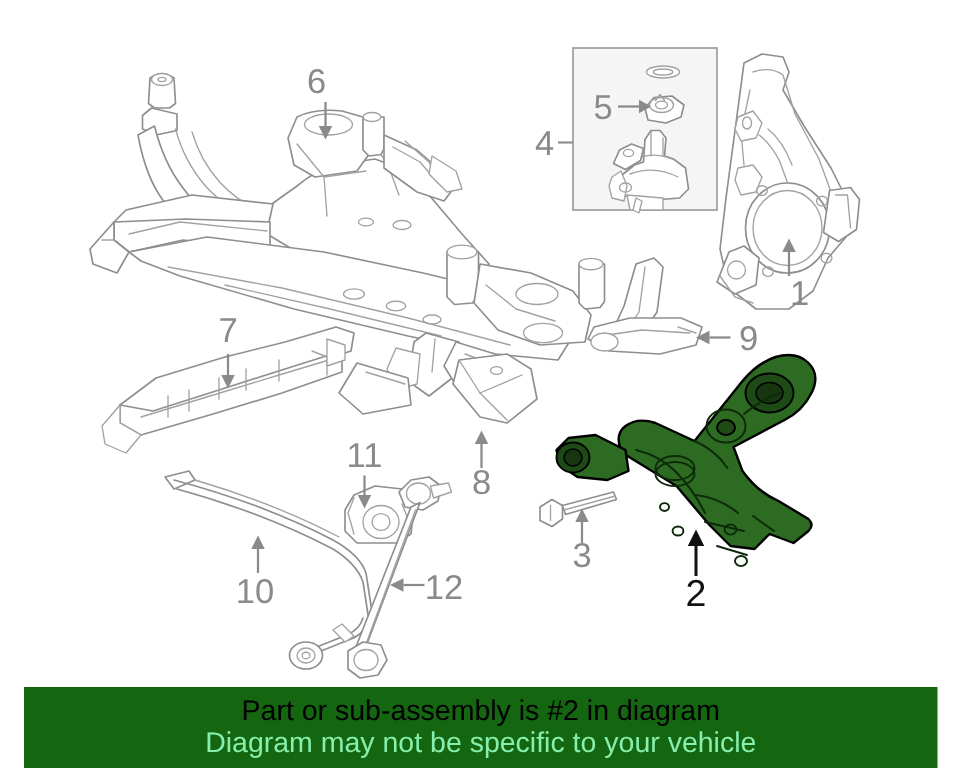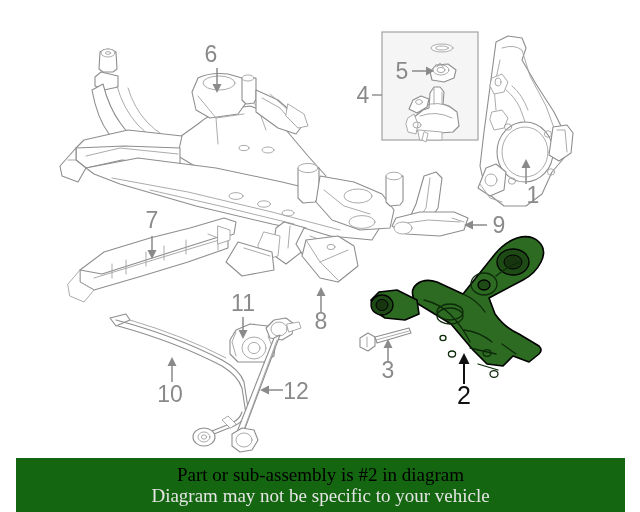--- a/index.html
+++ b/index.html
@@ -36,21 +36,21 @@
     background: #146611;
     box-sizing: border-box;
     display: flex;
     flex-direction: column;
     align-items: center;
     justify-content: center;
     line-height: 1.12;
   }
   .banner-line {
     color: #000000;
-    font-family: Liberation Serif, serif;
+    font-family: Liberation Sans, sans-serif;
     font-size: 19px;
     white-space: nowrap;
     letter-spacing: 0px;
   }
   
   .ln {
     fill: none;
     stroke: #8e8e8e;
     stroke-width: 1.1;
     stroke-linejoin: round;
@@ -449,16 +449,16 @@
     <text class="callout-num" x="321" y="329" text-anchor="middle">8</text>
     <text class="callout-num" x="243" y="311" text-anchor="middle">11</text>
     <text class="callout-num" x="388" y="378" text-anchor="middle">3</text>
     <text class="callout-num" x="170" y="402" text-anchor="middle">10</text>
     <text class="callout-num" x="296" y="399" text-anchor="middle">12</text>
     <text class="callout-num-hl" x="464" y="404" text-anchor="middle">2</text>
   </svg>
 
   <div class="banner" style="background: rgb(20, 102, 17);">
     <div class="banner-line" style="color: rgb(0, 0, 0);">Part or sub-assembly is #2 in diagram</div>
-    <div class="banner-line" style="color: #e5e5e5;">Diagram may not be specific to your vehicle</div>
+    <div class="banner-line" style="color: #86efac;">Diagram may not be specific to your vehicle</div>
   </div>
 
 </div>
 
 </body></html>

